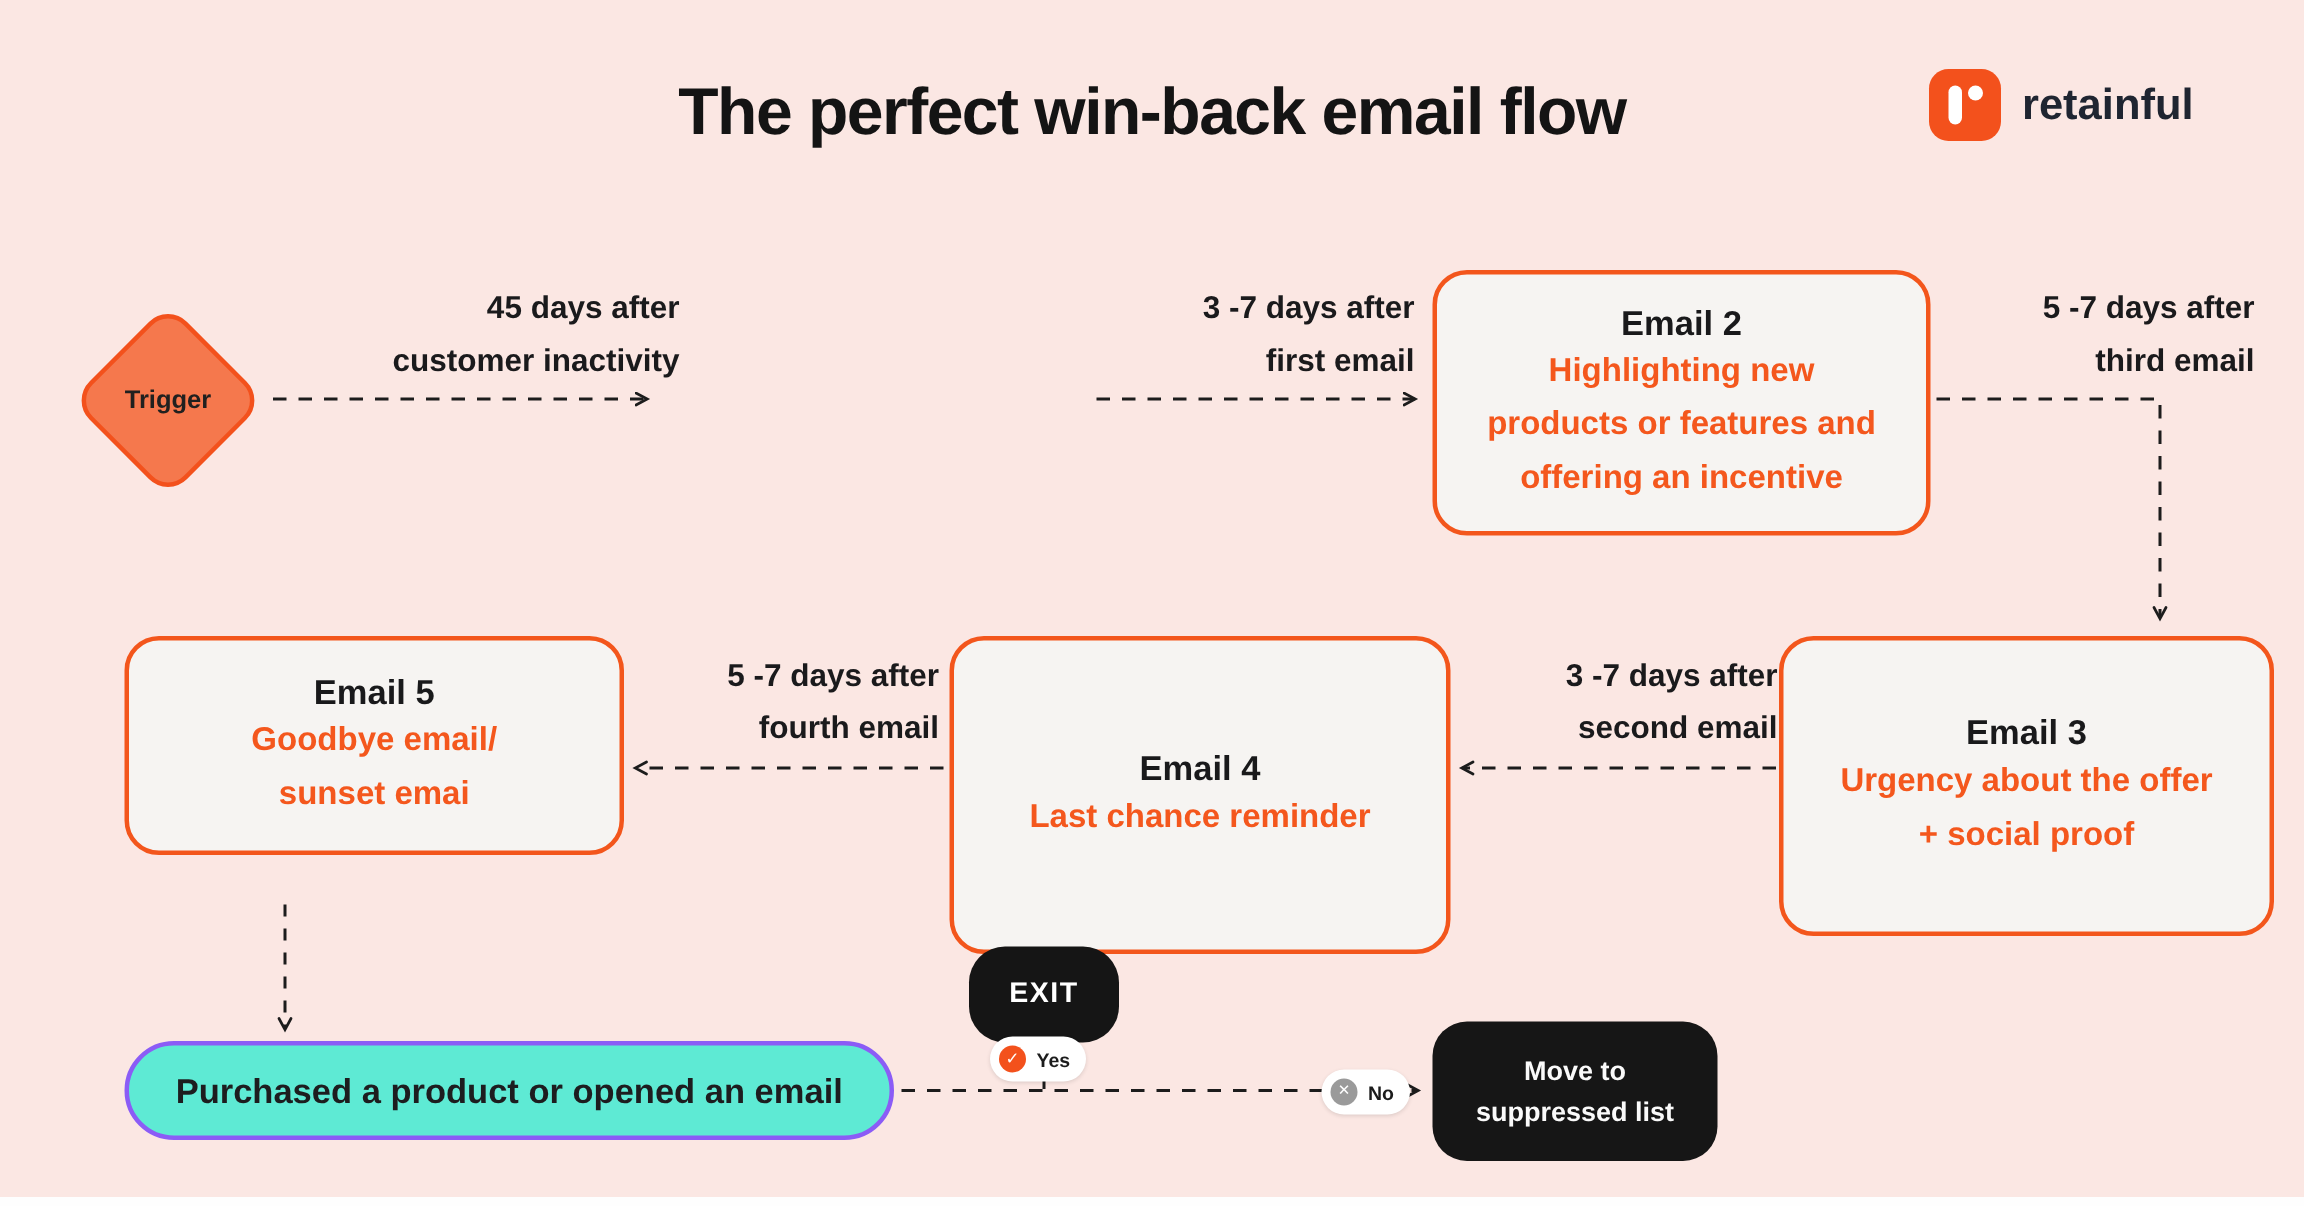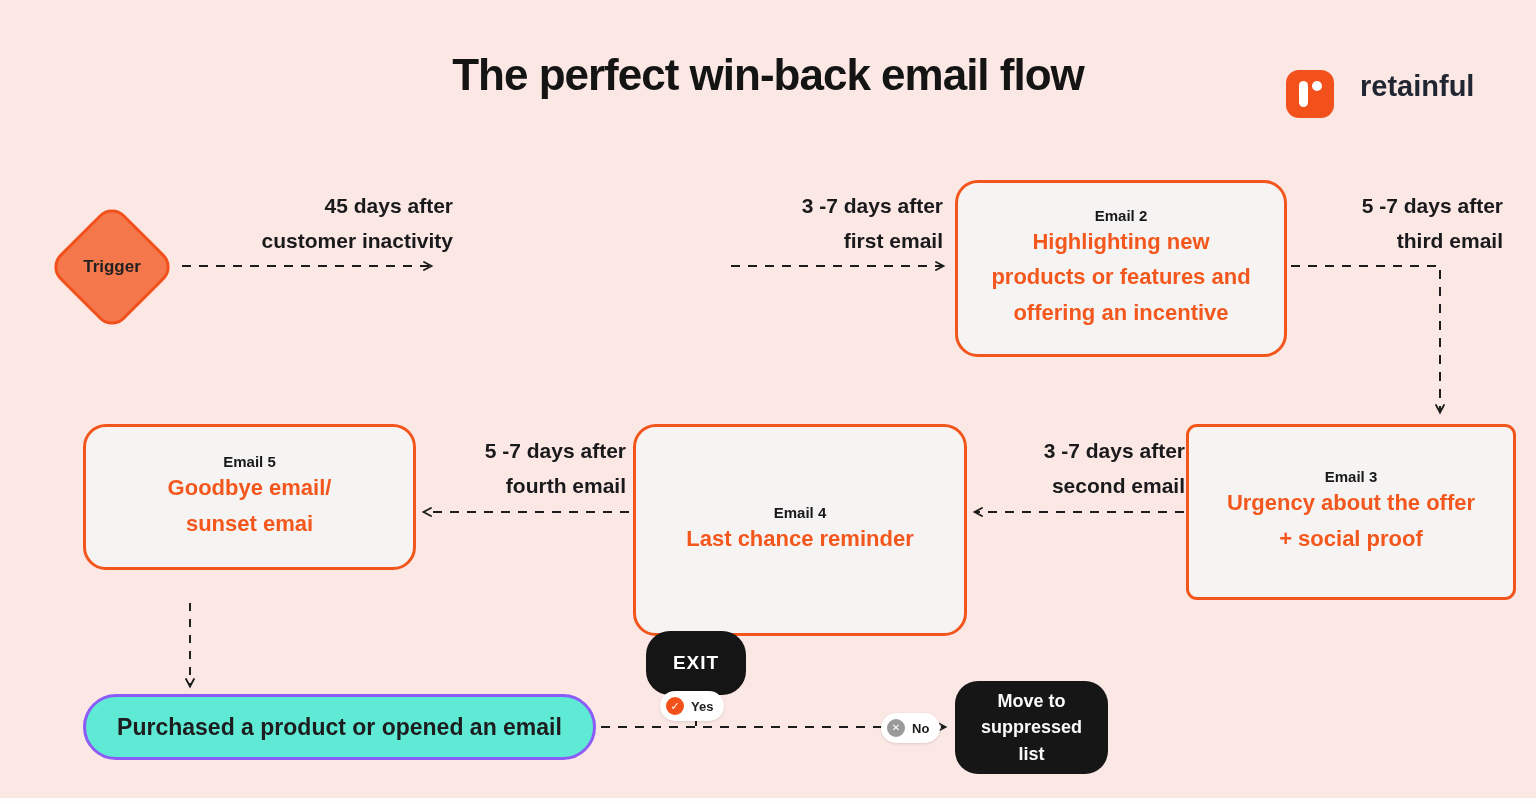--- a/index.html
+++ b/index.html
@@ -22,21 +22,21 @@
 
   
   .title {
     position: absolute; top: 50px; left: 0; width: 1536px;
     text-align: center;
     font-size: 44px; font-weight: bold; letter-spacing: -1px;
     color: #141414;
   }
   .brand {
     position: absolute; top: 46px; left: 1286px;
-    display: flex; gap: 26px; margin-top: 24px;
+    display: flex; align-items: center; gap: 14px;
   }
   .brand-mark {
     position: relative; width: 48px; height: 48px;
     background: #f3511c; border-radius: 13px;
   }
   .brand-mark .stem {
     position: absolute; left: 13px; top: 11px;
     width: 9px; height: 26px; border-radius: 5px; background: #ffffff;
   }
   .brand-mark .dot {
@@ -76,28 +76,28 @@
 
   
   .email-box {
     position: absolute; z-index: 2;
     background: #f6f4f2;
     border: 3px solid #f3561c;
     border-radius: 23px;
     display: flex; flex-direction: column; align-items: center; justify-content: center;
     text-align: center; padding: 10px 14px;
   }
-  .email-title { font-size: 15px; font-weight: bold; color: #19191b; }
+  .email-title { font-size: 23px; font-weight: bold; color: #19191b; }
   .email-desc {
     font-size: 22px; font-weight: bold; color: #f4571d;
     line-height: 1.6; white-space: pre-line;
   }
   .box-e1 { left: 443px; top: 180px; width: 284px; height: 175px; }
   .box-e2 { left: 955px; top: 180px; width: 332px; height: 177px; }
-  .box-e3 { left: 1186px; top: 424px; width: 330px; height: 176px; border-radius: 11px; }
+  .box-e3 { left: 1186px; top: 424px; width: 330px; height: 200px; }
   .box-e4 { left: 633px; top: 424px; width: 334px; height: 212px; }
   .box-e5 { left: 83px;  top: 424px; width: 333px; height: 146px; }
 
   
   .outcome-pill {
     position: absolute; left: 83px; top: 694px; width: 513px; height: 66px; z-index: 2;
     background: #5eead4; border: 3px solid #8b5cf6; border-radius: 33px;
     display: flex; align-items: center; justify-content: center;
     font-size: 23px; font-weight: bold; color: #1d1d1f;
   }
@@ -118,21 +118,21 @@
   .badge-yes { left: 660px; top: 691px; }
   .badge-no  { left: 881px; top: 713px; }
   .badge-dot {
     width: 18px; height: 18px; border-radius: 50%;
     display: flex; align-items: center; justify-content: center;
     color: #ffffff; font-size: 11px; line-height: 1;
   }
   .dot-yes { background: #f3511c; }
   .dot-no  { background: #9a9a9a; font-size: 10px; }
   .suppressed-box {
-    position: absolute; left: 955px; top: 681px; width: 153px; height: 93px; z-index: 2;
+    position: absolute; left: 955px; top: 681px; width: 190px; height: 93px; z-index: 2;
     background: #161616; border-radius: 23px;
     display: flex; align-items: center; justify-content: center; text-align: center;
     font-size: 18px; font-weight: bold; color: #fafafa; line-height: 1.45;
     padding: 0 12px;
   }
 </style>
 </head>
 <body>
 
 <div class="canvas">

